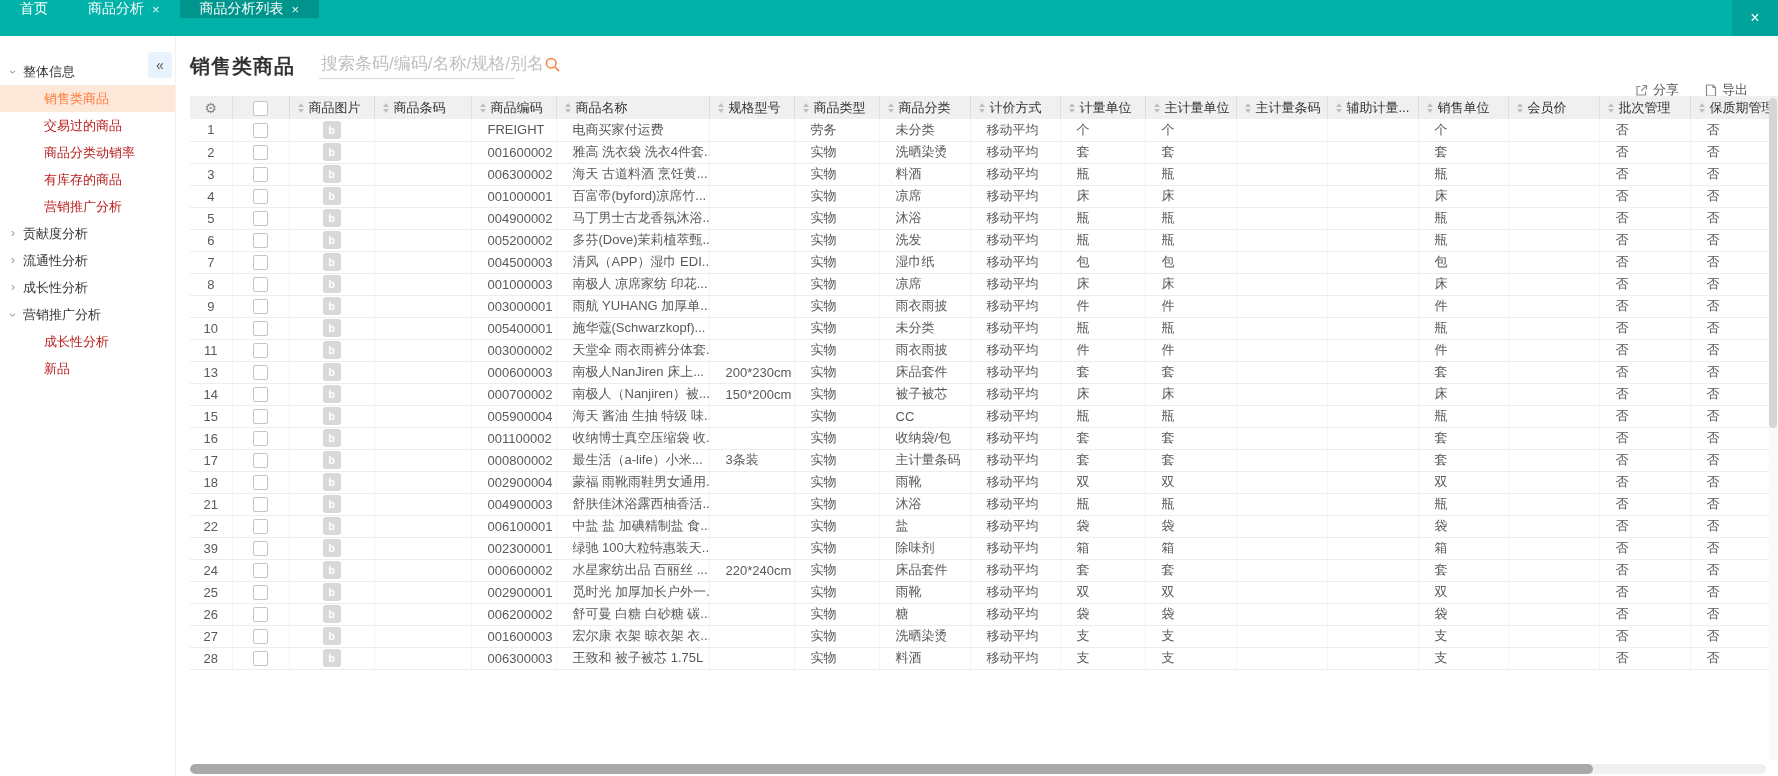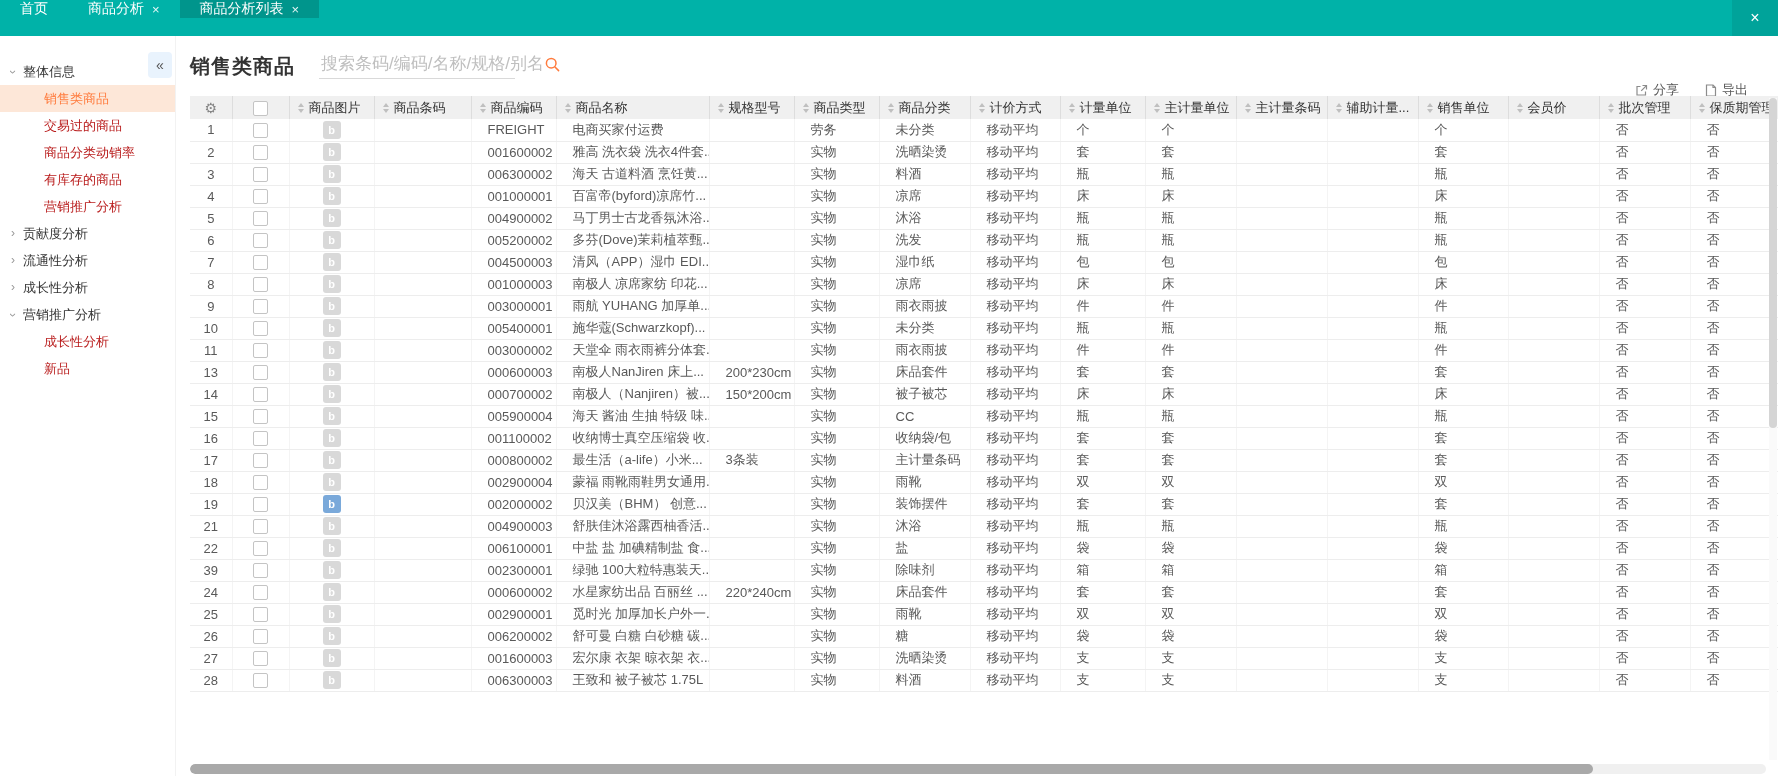--- a/index.html
+++ b/index.html
@@ -575,40 +575,20 @@
                 <td>双</td>
                 <td>双</td>
                 <td></td>
                 <td></td>
                 <td>双</td>
                 <td></td>
                 <td>否</td>
                 <td>否</td>
               </tr>
               <tr>
-                <td class="c">19</td>
-                <td class="c"><span class="cb"></span></td>
-                <td class="c"><span class="thumb sel">b</span></td>
-                <td></td>
-                <td>002000002</td>
-                <td>贝汉美（BHM） 创意...</td>
-                <td></td>
-                <td>实物</td>
-                <td>装饰摆件</td>
-                <td>移动平均</td>
-                <td>套</td>
-                <td>套</td>
-                <td></td>
-                <td></td>
-                <td>套</td>
-                <td></td>
-                <td>否</td>
-                <td>否</td>
-              </tr>
-              <tr>
                 <td class="c">21</td>
                 <td class="c"><span class="cb"></span></td>
                 <td class="c"><span class="thumb">b</span></td>
                 <td></td>
                 <td>004900003</td>
                 <td>舒肤佳沐浴露西柚香活...</td>
                 <td></td>
                 <td>实物</td>
                 <td>沐浴</td>
                 <td>移动平均</td>

